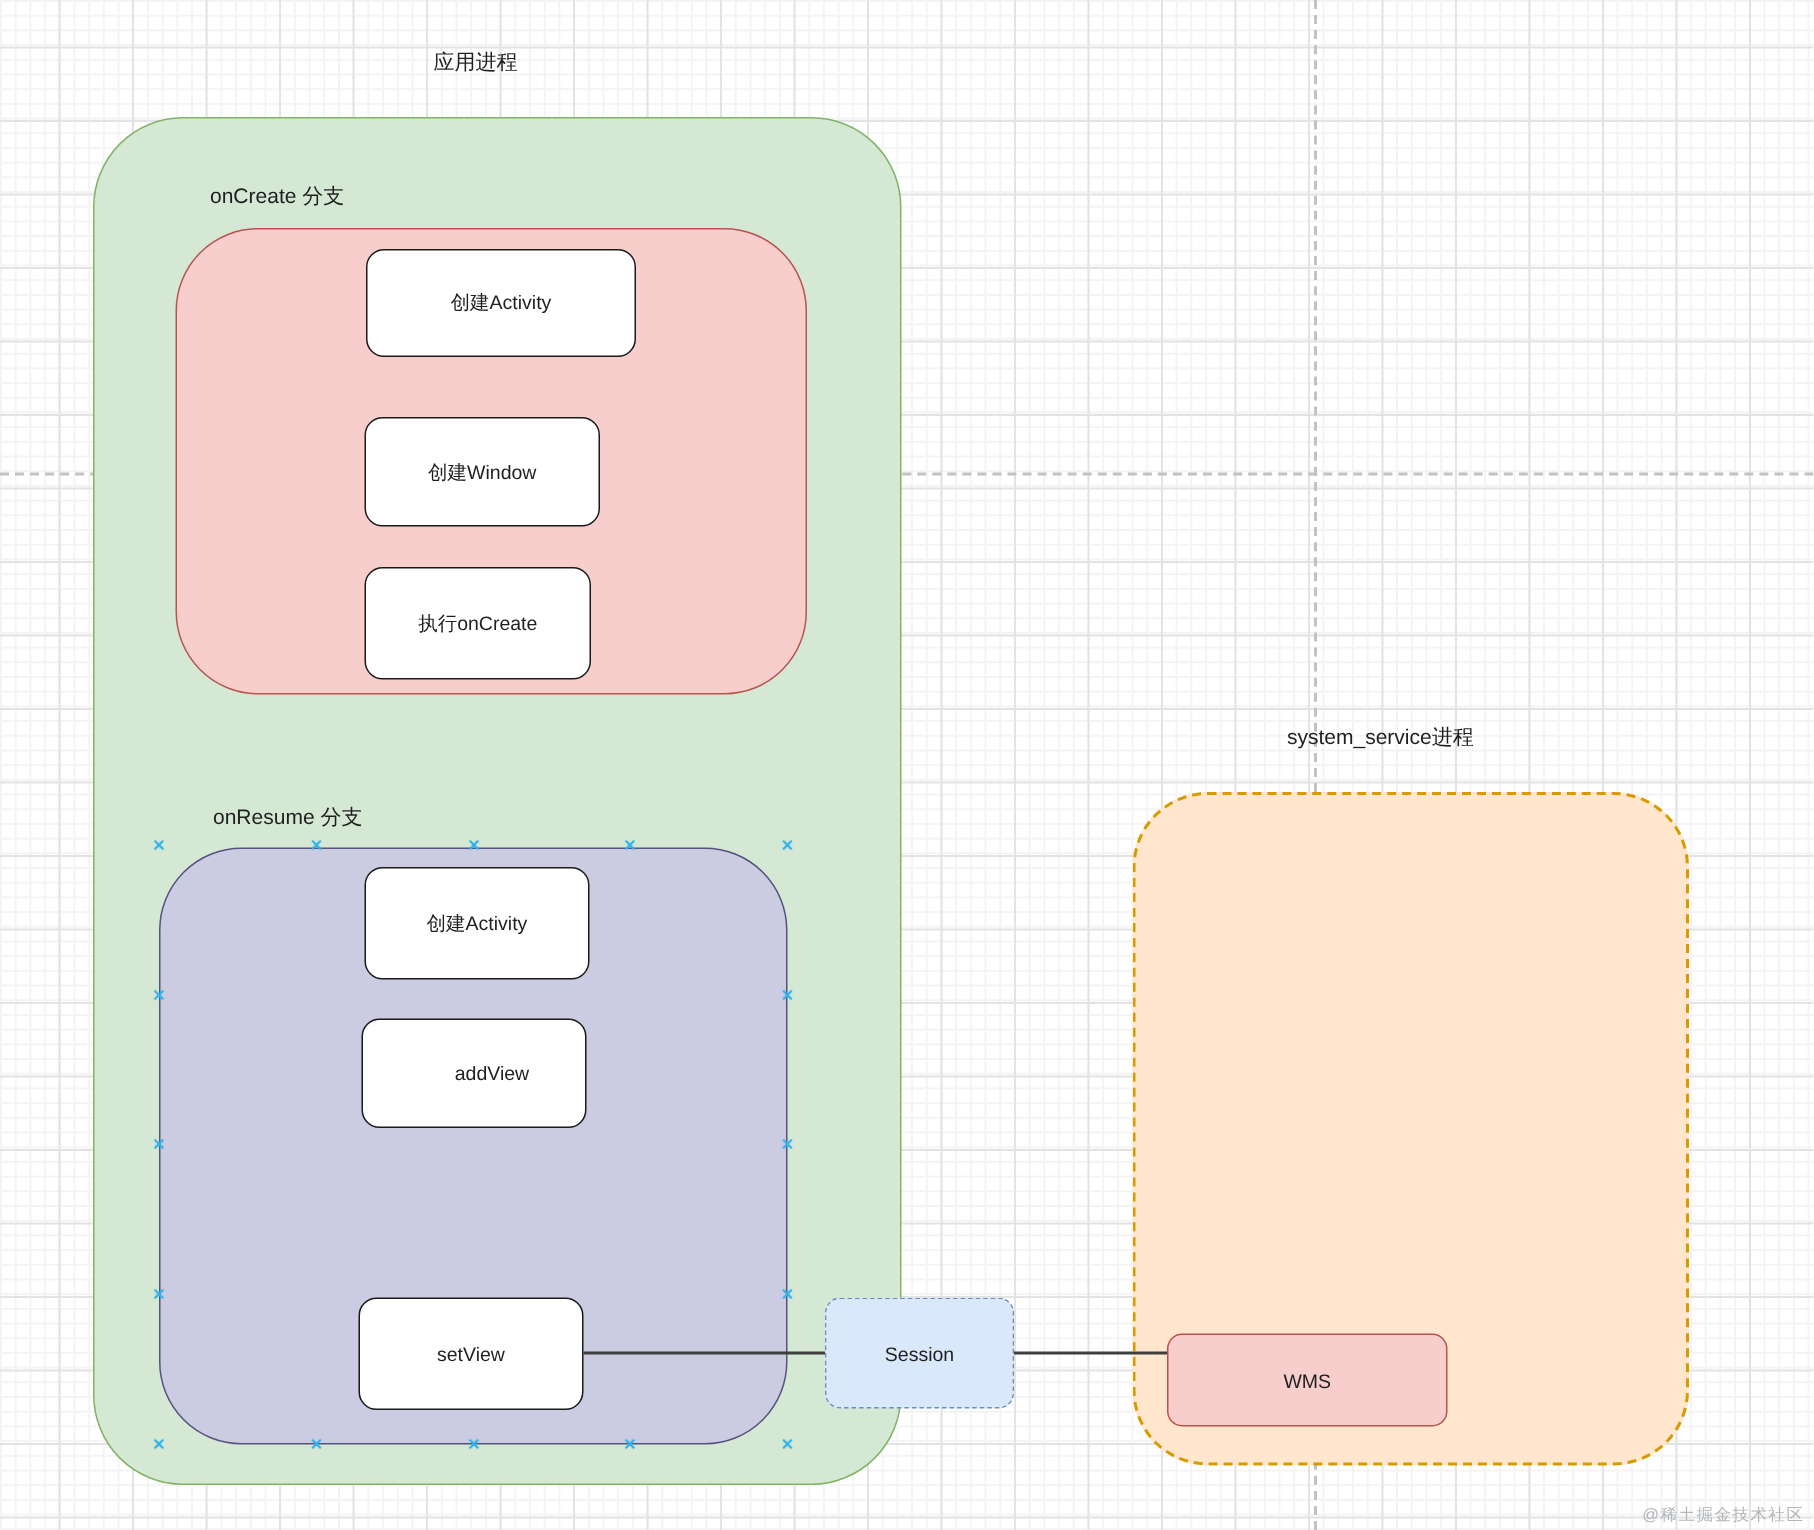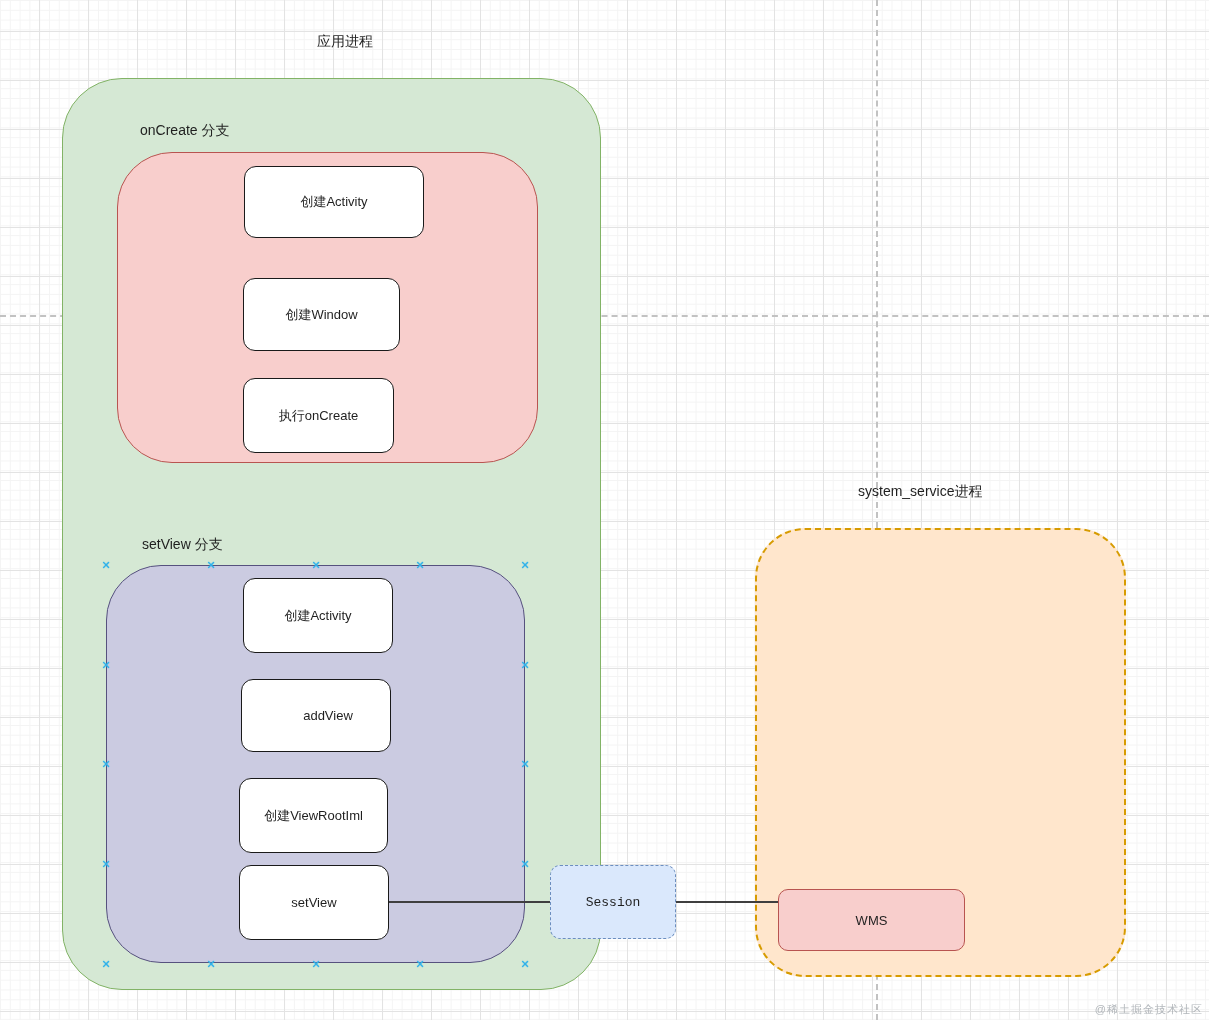--- a/index.html
+++ b/index.html
@@ -79,46 +79,45 @@
   }
 </style>
 </head>
 <body>
 
 <div id="canvas">
 
   <div class="page-line-h" style="top:315px;"></div>
   <div class="page-line-v" style="left:876px;"></div>
 
-  <div class="lbl" style="left:289px;top:33px;margin-left:28px;">应用进程</div>
+  <div class="lbl" style="left:289px;top:33px;">应用进程</div>
   <div class="lbl" style="left:858px;top:483px;">system_service进程</div>
 
   <div class="shape container-green" style="left:62px;top:78px;width:539px;height:912px;"></div>
   <div class="lbl" style="left:140px;top:122px;">onCreate 分支</div>
-  <div class="lbl" style="left:142px;top:536px;">setView 分支</div>
+  <div class="lbl" style="left:142px;top:536px;">onResume 分支</div>
 
   <div class="shape container-red" style="left:117px;top:152px;width:421px;height:311px;"></div>
 
   <div class="shape container-purple" style="left:106px;top:565px;width:419px;height:398px;"></div>
 
   <div class="shape container-orange" style="left:755px;top:528px;width:371px;height:449px;"></div>
 
   <div class="node" style="left:244px;top:166px;width:180px;height:72px;">创建Activity</div>
   <div class="node" style="left:243px;top:278px;width:157px;height:73px;">创建Window</div>
   <div class="node" style="left:243px;top:378px;width:151px;height:75px;">执行onCreate</div>
 
   <div class="node" style="left:243px;top:578px;width:150px;height:75px;">创建Activity</div>
   <div class="node" style="left:241px;top:679px;width:150px;height:73px;padding-left:24px;">addView</div>
-  <div class="node" style="left:239px;top:778px;width:149px;height:75px;">创建ViewRootIml</div>
   <div class="node" style="left:239px;top:865px;width:150px;height:75px;">setView</div>
 
   <div class="edge" style="left:389px;top:901px;width:161px;"></div>
   <div class="edge" style="left:676px;top:901px;width:102px;"></div>
 
-  <div class="node session-box" style="left:550px;top:865px;width:126px;height:74px;border-color:#6c8ebf;font-family:Liberation Mono, monospace;">Session</div>
+  <div class="node session-box" style="left:550px;top:865px;width:126px;height:74px;border-color:#6c8ebf;">Session</div>
 
   <div class="node wms-box" style="left:778px;top:871px;width:187px;height:62px;border-color:#b85450;">WMS</div>
 
   <span class="cp" style="left:106px;top:565px;">✕</span>
   <span class="cp" style="left:211px;top:565px;">✕</span>
   <span class="cp" style="left:316px;top:565px;">✕</span>
   <span class="cp" style="left:420px;top:565px;">✕</span>
   <span class="cp" style="left:525px;top:565px;">✕</span>
   <span class="cp" style="left:106px;top:665px;">✕</span>
   <span class="cp" style="left:525px;top:665px;">✕</span>

